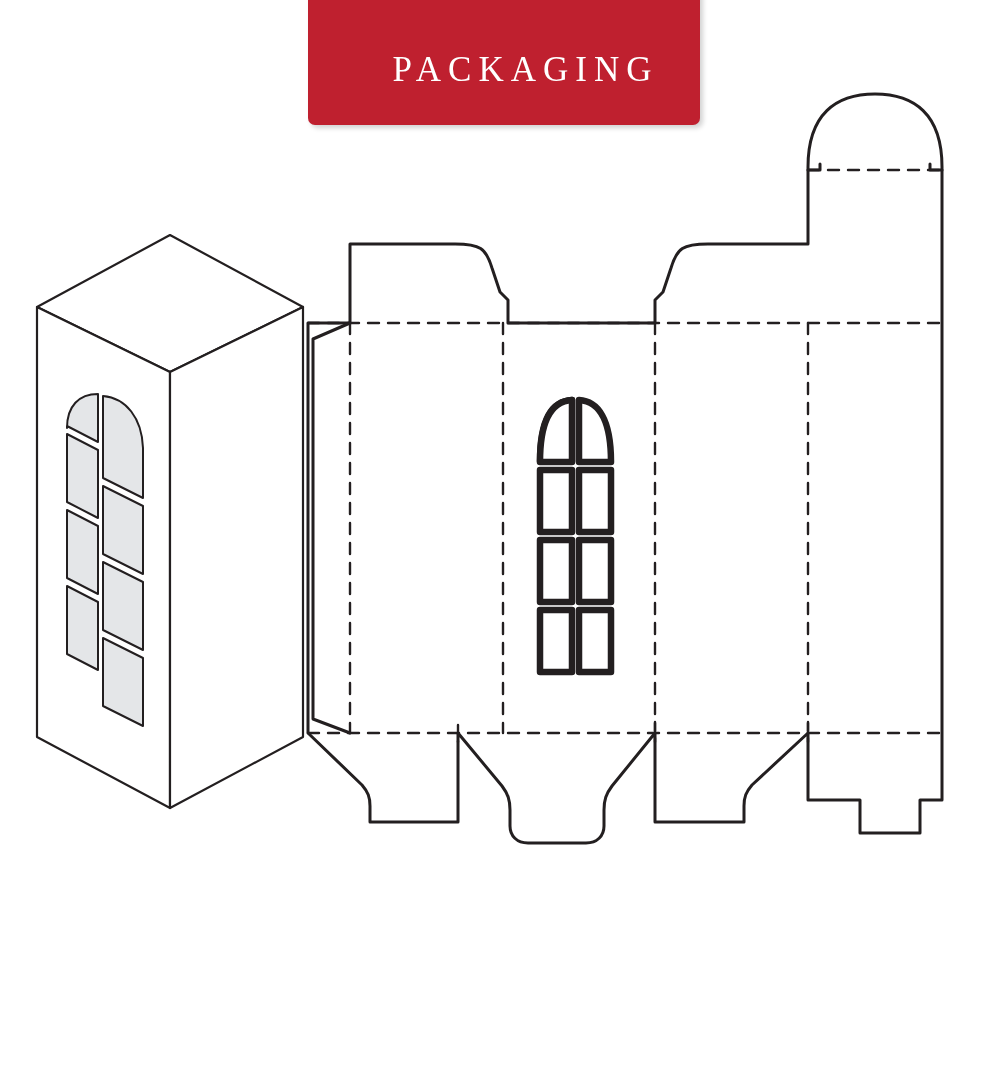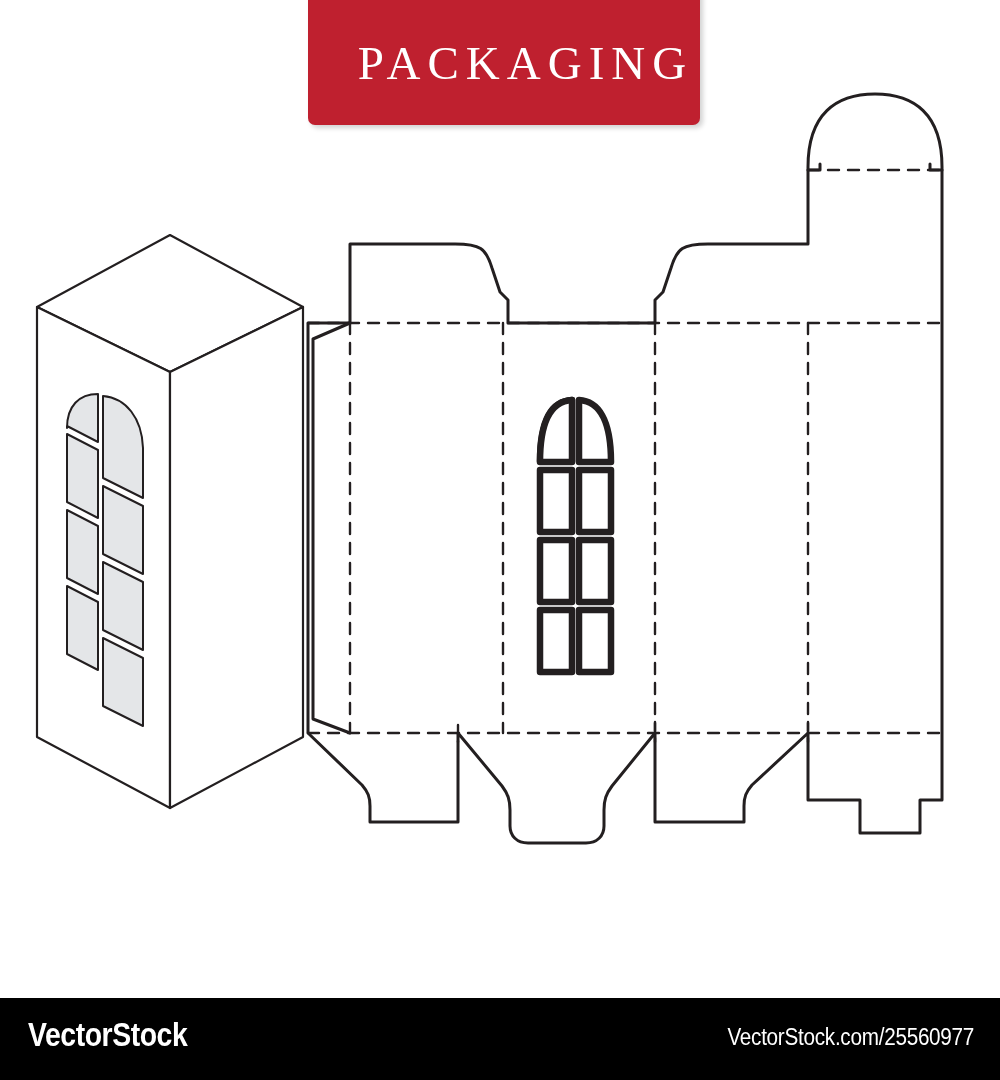--- a/index.html
+++ b/index.html
@@ -37,21 +37,21 @@
     box-shadow: 3px 3px 5px rgba(0,0,0,0.18);
     display: flex;
     align-items: flex-end;
     justify-content: center;
     padding-bottom: 38px;
     box-sizing: border-box;
   }
   .banner-text {
     color: #ffffff;
     font-family: "Liberation Serif", serif;
-    font-size: 47px;
+    font-size: 35px;
     letter-spacing: 7px;
     line-height: 1;
     text-indent: 7px;
     white-space: nowrap;
     margin-left: 36px;
   }
 
   
   #artwork {
     position: absolute;
@@ -244,18 +244,14 @@
           <rect x="579" y="540" width="32" height="62" fill="#ffffff" stroke="#231f20" stroke-width="6.5"></rect>
 
           <rect x="540" y="610" width="32" height="62" fill="#ffffff" stroke="#231f20" stroke-width="6.5"></rect>
           <rect x="579" y="610" width="32" height="62" fill="#ffffff" stroke="#231f20" stroke-width="6.5"></rect>
         </g>
 
       </g>
     </g>
   </svg>
 
-  <div class="footer">
-    <div class="footer-brand">VectorStock</div>
-    <div class="footer-url">VectorStock.com/25560977</div>
-  </div>
 
 </div>
 
 </body></html>

